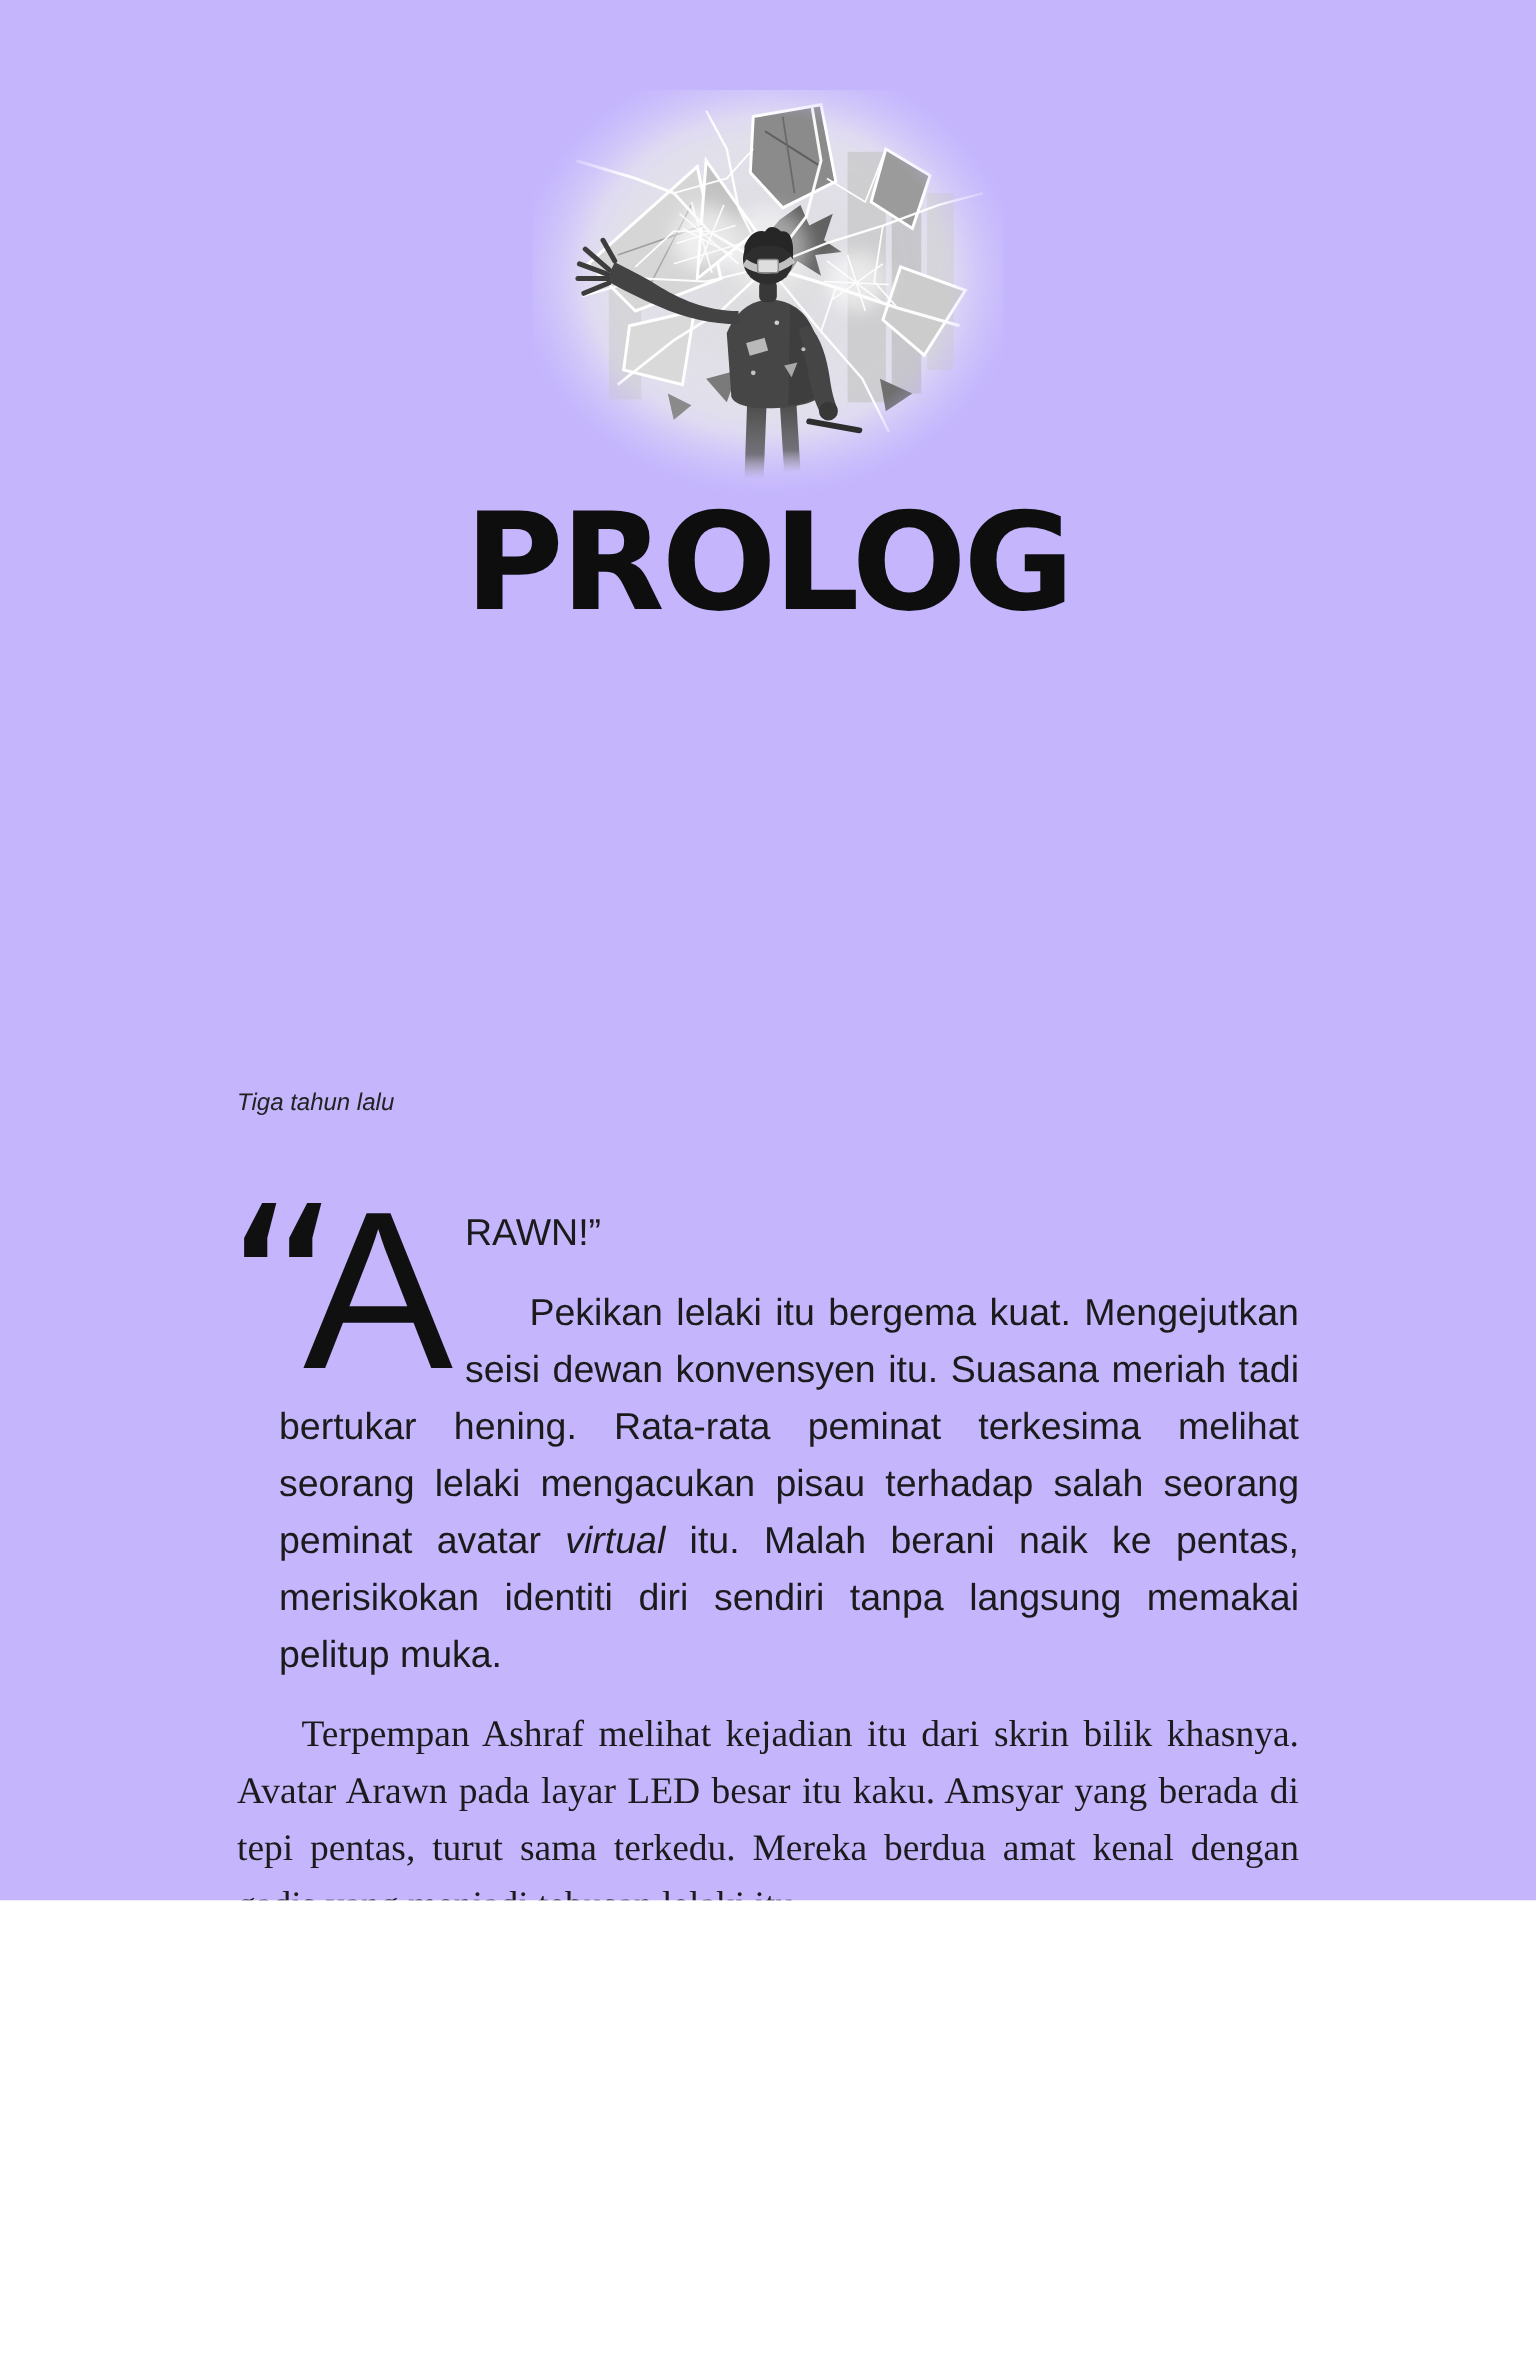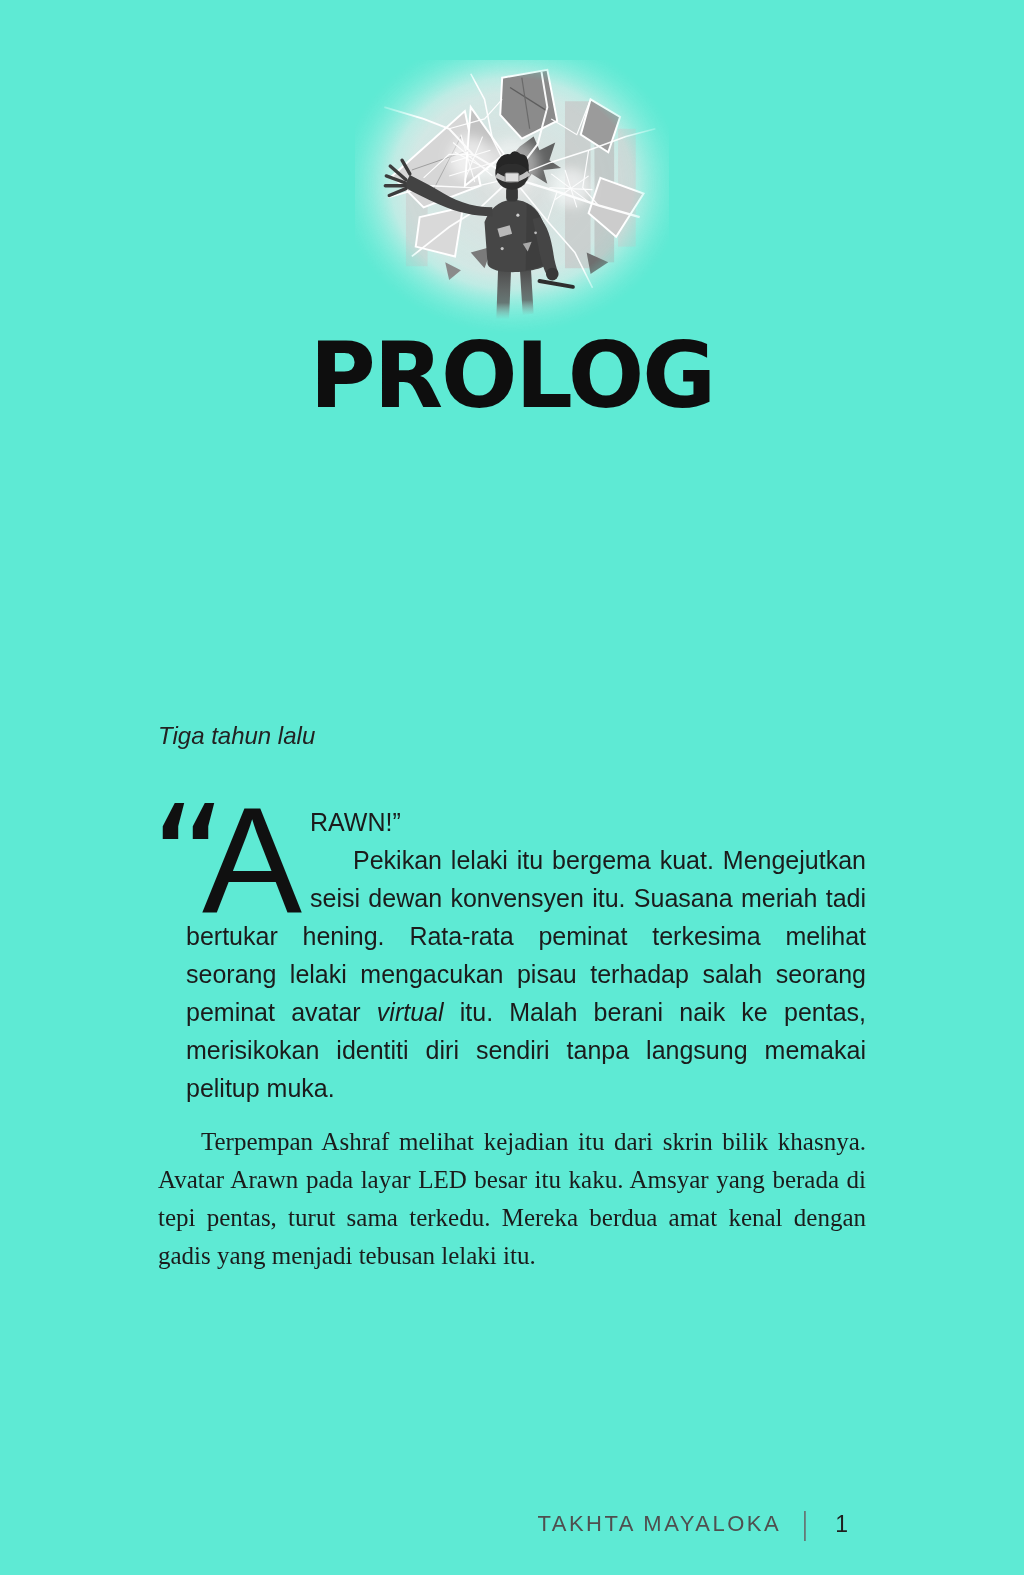--- a/index.html
+++ b/index.html
@@ -1,19 +1,19 @@
 <!DOCTYPE html>
 <html><head>
 <meta charset="utf-8">
 <style>
   html,body{margin:0;padding:0;background:#ffffff;}
   .page{
     position:relative;
-    width:1024px;height:1575px;
-    background:#5eead4;
+    width:1024px;height:1267px;
+    background:#c4b5fd;
     overflow:hidden;
     font-family:"Liberation Sans",sans-serif;
     color:#1b1b1b;
   }
   
   .art-wrap{
     width:330px;height:275px;
     margin:60px auto 0 auto;
     display:block;
   }
@@ -29,21 +29,21 @@
     color:#0e0e0e;
   }
   
   .content{
     margin:0 158px 0 158px;
     width:708px;
   }
   .context-line{
     margin-top:300px;
     font-style:italic;
-    font-size:24px;
+    font-size:16px;
     line-height:30px;
     color:#222;
   }
   .opening{
     margin-top:52px;
   }
   .opening:after{content:"";display:block;clear:both;}
   .dropcap{
     float:left;
     position:relative;
@@ -59,21 +59,21 @@
     color:#101010;
   }
   .dropcap .a{
     position:absolute;
     right:2px;bottom:-20px;
     font-size:150px;
     line-height:1;
     color:#101010;
   }
   .line-first{
-    margin:0;
+    margin:15px;
     font-size:25px;
     line-height:38px;
     text-align:left;
   }
   .para{
     margin:0;
     font-size:25px;
     line-height:38px;
     text-align:justify;
     color:#1b1b1b;

